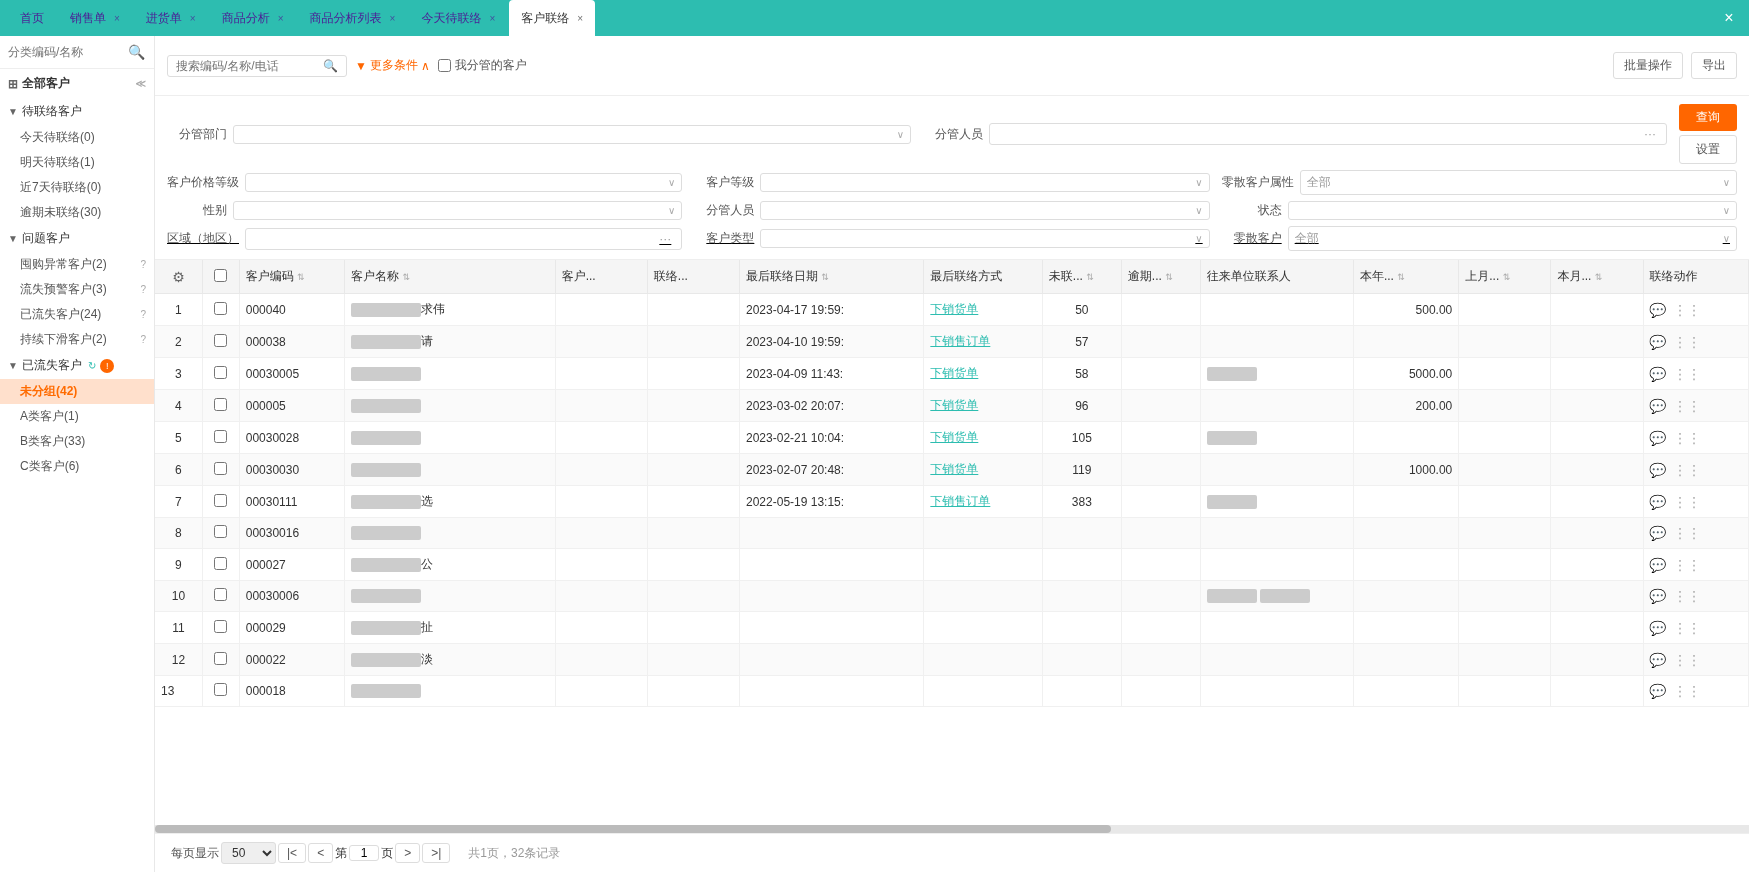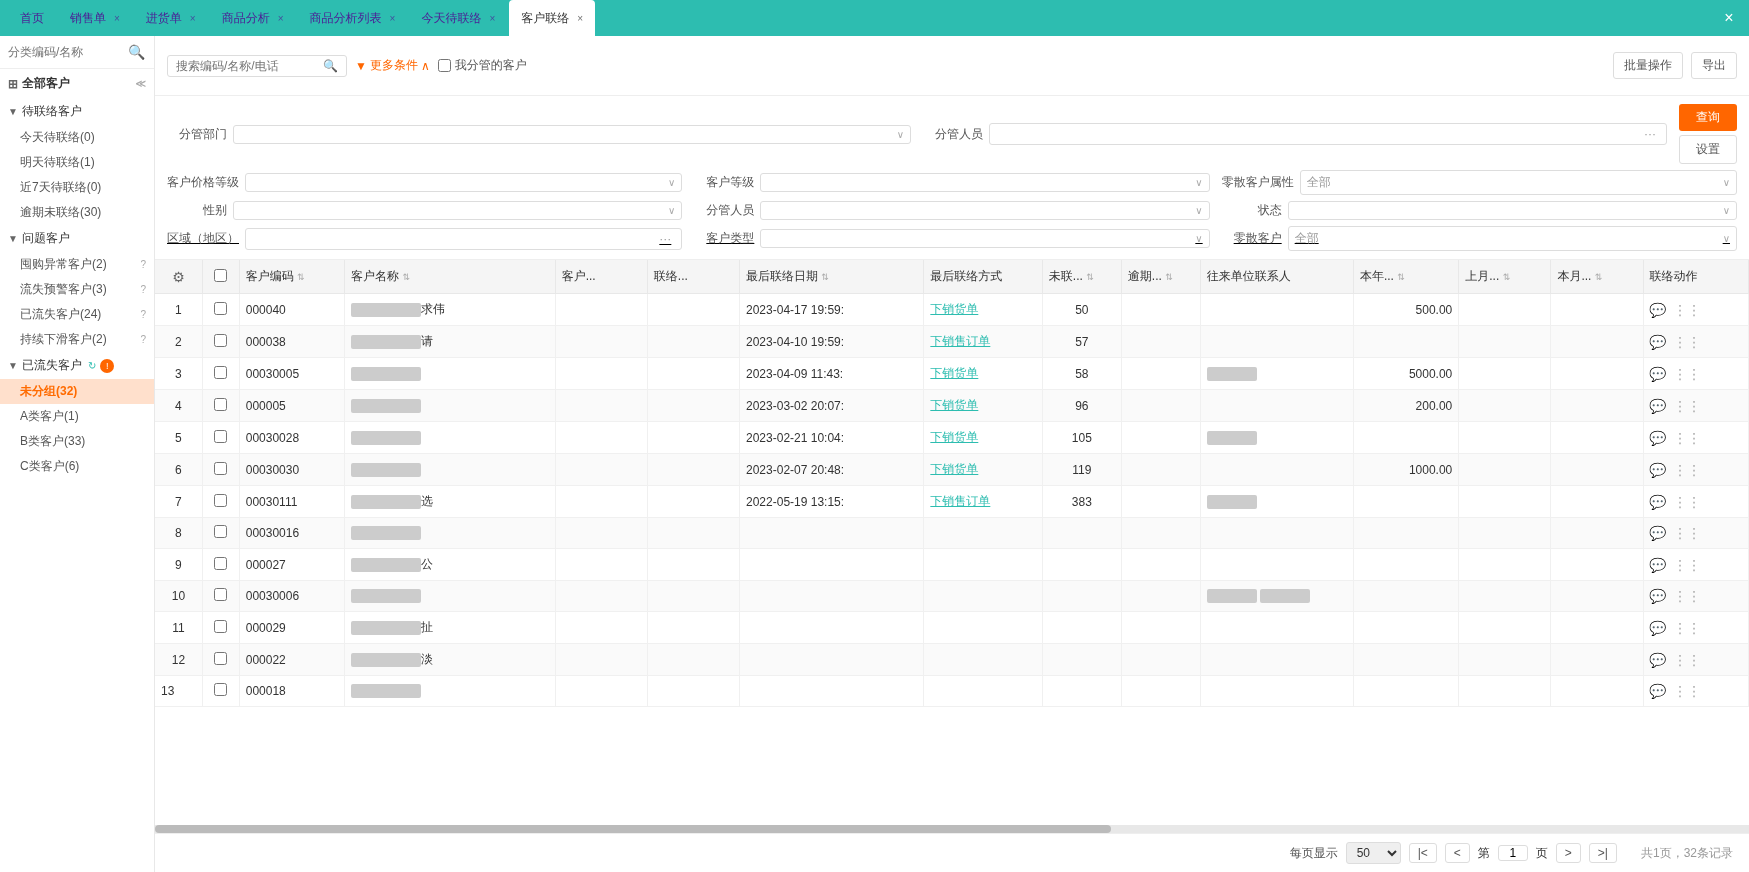--- a/index.html
+++ b/index.html
@@ -169,23 +169,23 @@
     }
     .blurred-sm { min-width: 40px; }
 
     .action-icons { display: flex; align-items: center; gap: 6px; }
     .action-icon { color: #aaa; cursor: pointer; font-size: 14px; }
 
     .settings-icon { color: #666; cursor: pointer; font-size: 14px; }
 
     
     .pagination {
-      display: flex; align-items: center; justify-content: flex-end;
+      display: flex; align-items: center; 
       padding: 8px 16px; background: #fff; border-top: 1px solid #eee;
-      gap: 8px; flex-shrink: 0;
+      gap: 2px; flex-shrink: 0;
     }
     .pagination-label { color: #555; }
     .pagination-select {
       border: 1px solid #ddd; padding: 2px 6px; border-radius: 3px;
       font-size: 12px; color: #333;
     }
     .pagination-btn {
       padding: 2px 8px; border: 1px solid #ddd; border-radius: 3px;
       cursor: pointer; background: #fff; color: #555; font-size: 12px;
     }
@@ -287,21 +287,21 @@
       <span style="color:#aaa;font-size:10px;">?</span>
     </div>
 
     <div class="sidebar-group-header">
       <span class="arrow">▼</span>
       <span>已流失客户</span>
       <span style="color:#2dbdb0;font-size:10px;margin-left:2px;">↻</span>
       <span style="background:#ff6600;color:#fff;border-radius:50%;width:14px;height:14px;font-size:9px;display:flex;align-items:center;justify-content:center;">!</span>
     </div>
     <div class="sidebar-item active">
-      <span>未分组(32)</span>
+      <span>未分组(42)</span>
     </div>
     <div class="sidebar-item">
       <span>A类客户(1)</span>
     </div>
     <div class="sidebar-item">
       <span>B类客户(33)</span>
     </div>
     <div class="sidebar-item">
       <span>C类客户(6)</span>
     </div>

